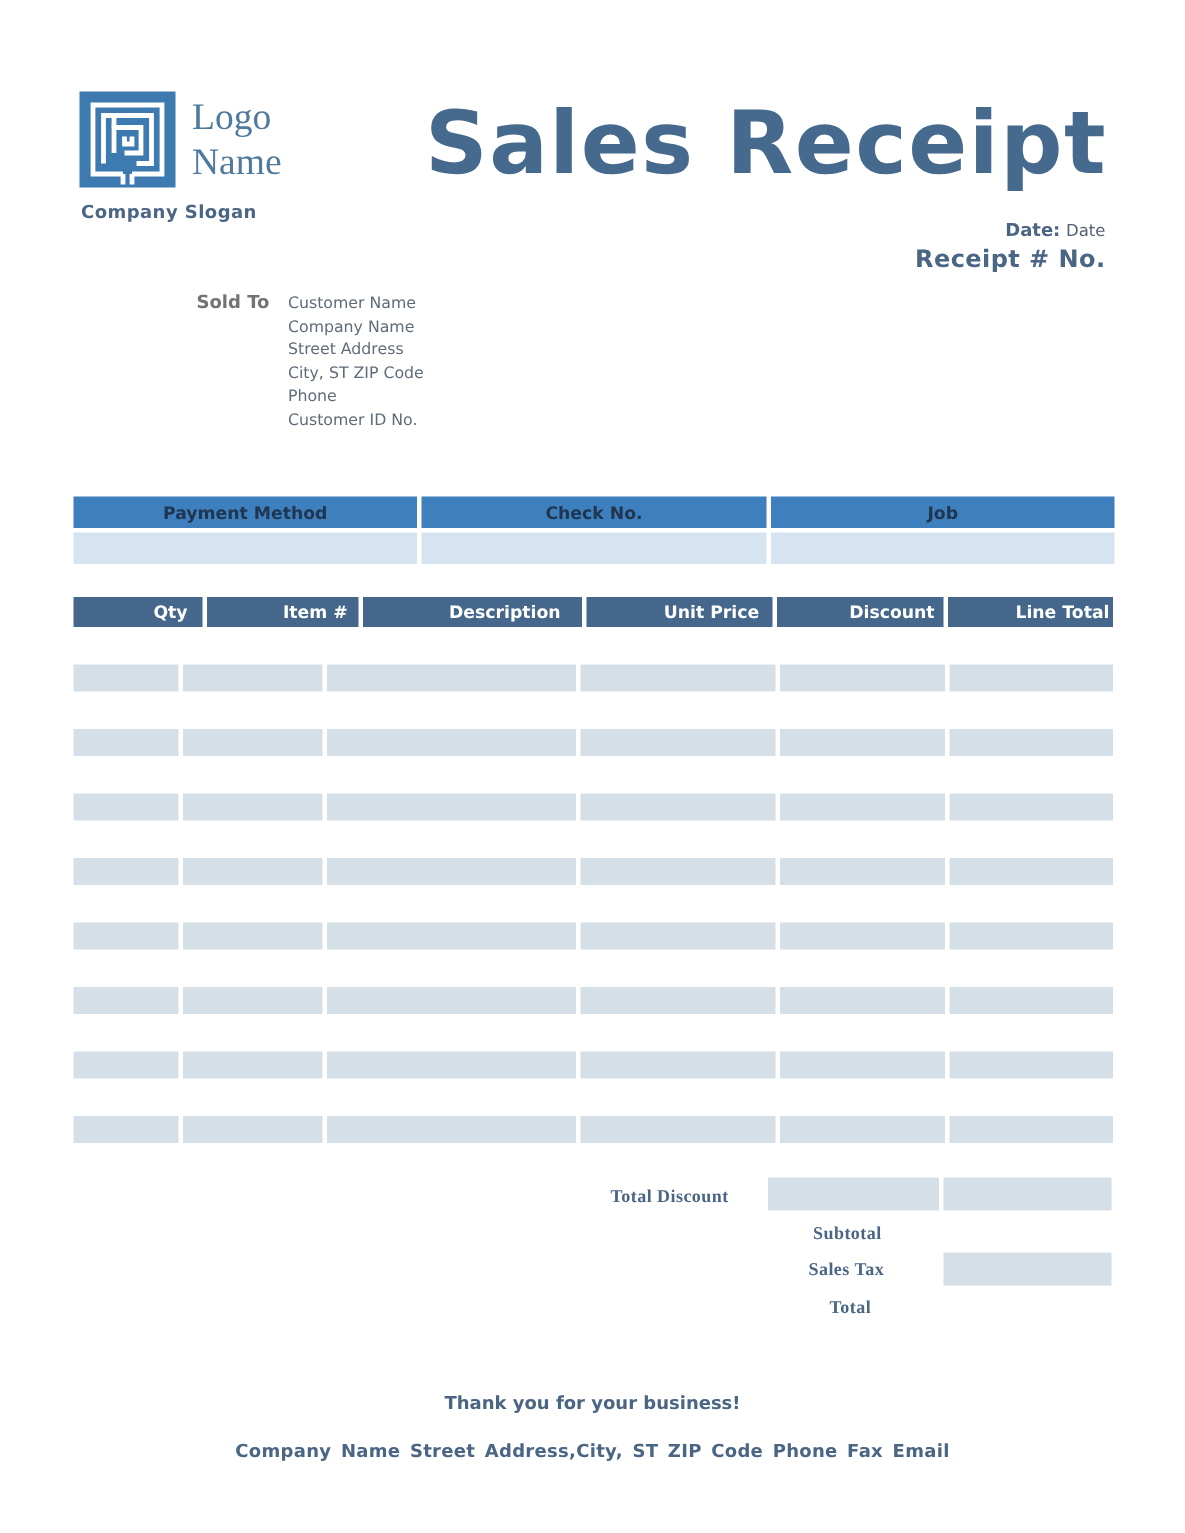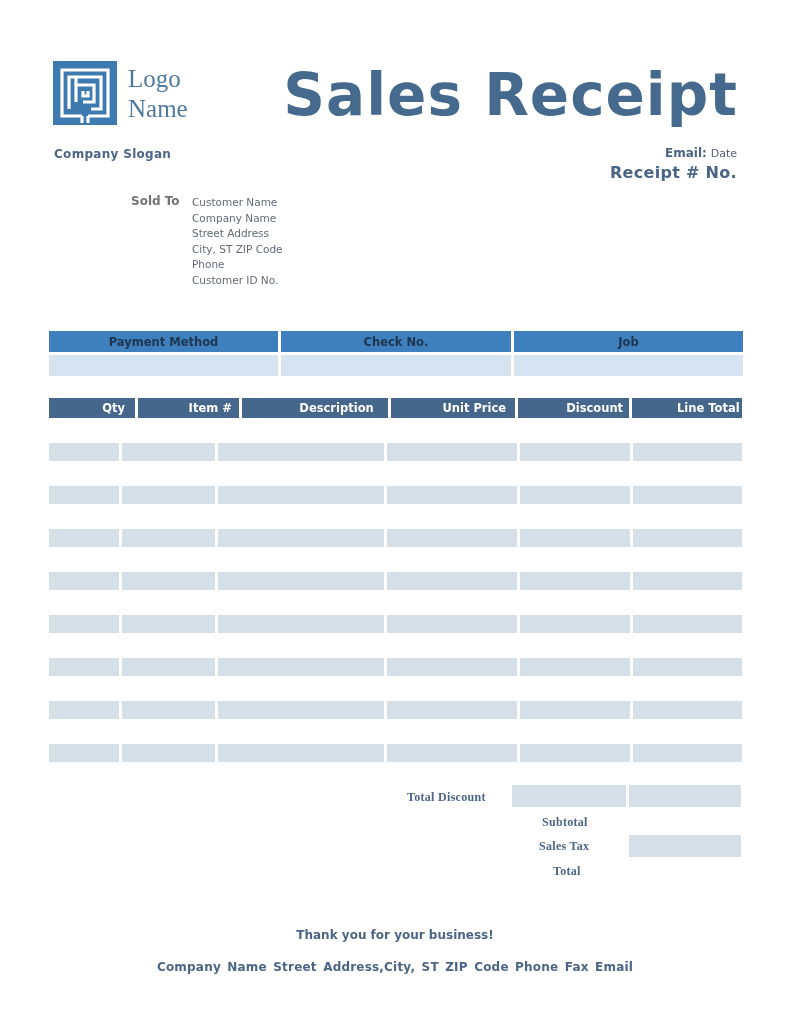--- a/index.html
+++ b/index.html
@@ -4,21 +4,21 @@
   <style>
     html, body { margin: 0; padding: 0; background: #ffffff; }
     body { width: 790px; height: 1022px; position: relative; overflow: hidden;
            font-family: "DejaVu Sans", "Liberation Sans", sans-serif; color: #44546a; }
     .abs { position: absolute; }
 
     
     .logo-box { left: 53px; top: 61px; width: 64px; height: 64px; background: #3d7ab0; }
     .logo-text { left: 128px; top: 64px; font-family: "Liberation Serif", "DejaVu Serif", serif;
                  font-size: 25px; line-height: 30px; color: #4f7a9e; }
-    .slogan { left: 54px; top: 147px; font-size: 12px; font-weight: bold; color: #4b6585; letter-spacing: 0.3px; }
+    .slogan { left: 54px; top: 134px; font-size: 12px; font-weight: bold; color: #4b6585; letter-spacing: 0.3px; }
 
     
     .title { right: 52px; top: 58px; font-size: 58px; font-weight: bold; color: #456a8d;
              letter-spacing: 1px; line-height: 74px; white-space: nowrap; }
     .date-line { right: 53px; top: 146px; font-size: 12px; color: #4b6585; white-space: nowrap; }
     .date-line .lbl { font-weight: bold; }
     .date-line .val { font-size: 11px; color: #556070; }
     .receipt-line { right: 53px; top: 163px; font-size: 16px; font-weight: bold; color: #4b6585; letter-spacing: 0.3px; white-space: nowrap; }
 
     
@@ -69,21 +69,21 @@
   </svg>
 </div>
 <div class="abs logo-text">
   <div>Logo</div>
   <div>Name</div>
 </div>
 <div class="abs slogan">Company Slogan</div>
 
 <div class="abs title">Sales Receipt</div>
 <div class="abs date-line">
-  <span class="lbl">Email:</span>
+  <span class="lbl">Date:</span>
   <span class="val">Date</span>
 </div>
 <div class="abs receipt-line">Receipt # No.</div>
 
 <div class="abs soldto-label">Sold To</div>
 <div class="abs soldto-lines">
   <div>Customer Name</div>
   <div>Company Name</div>
   <div>Street Address</div>
   <div>City, ST  ZIP Code</div>

